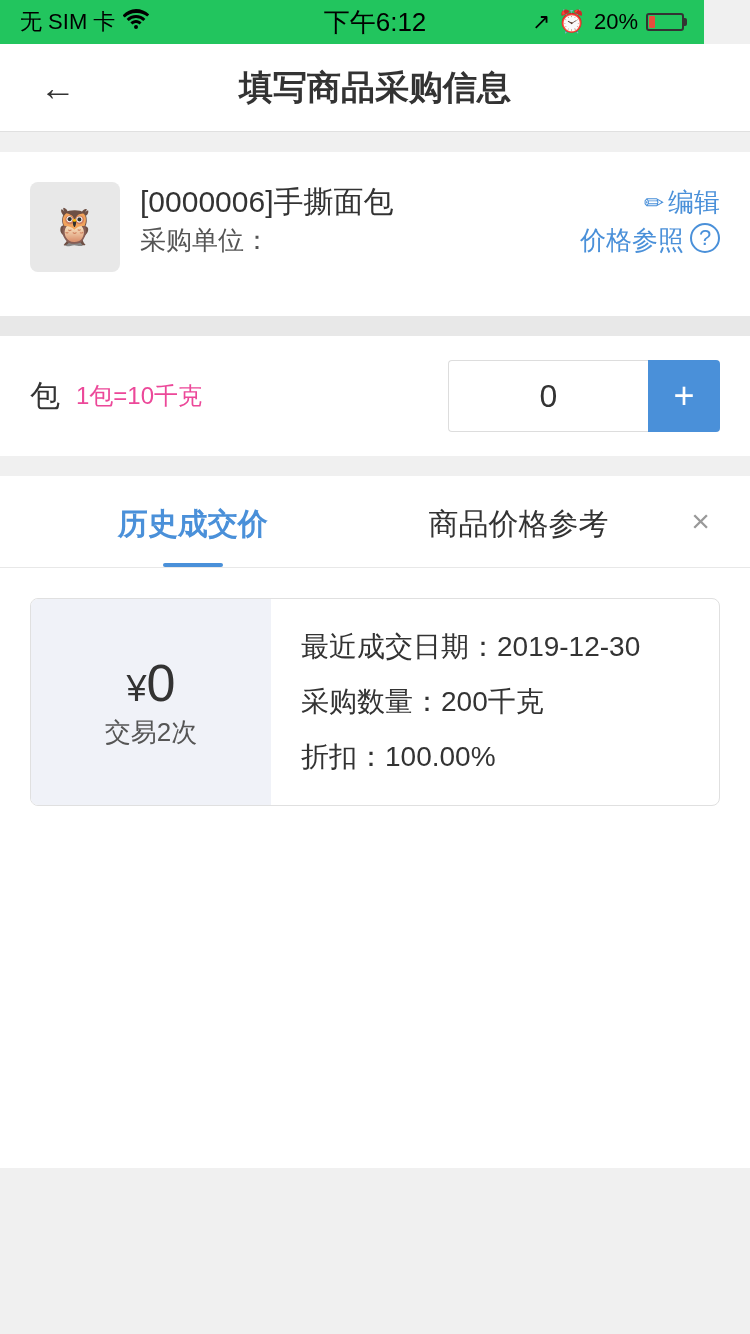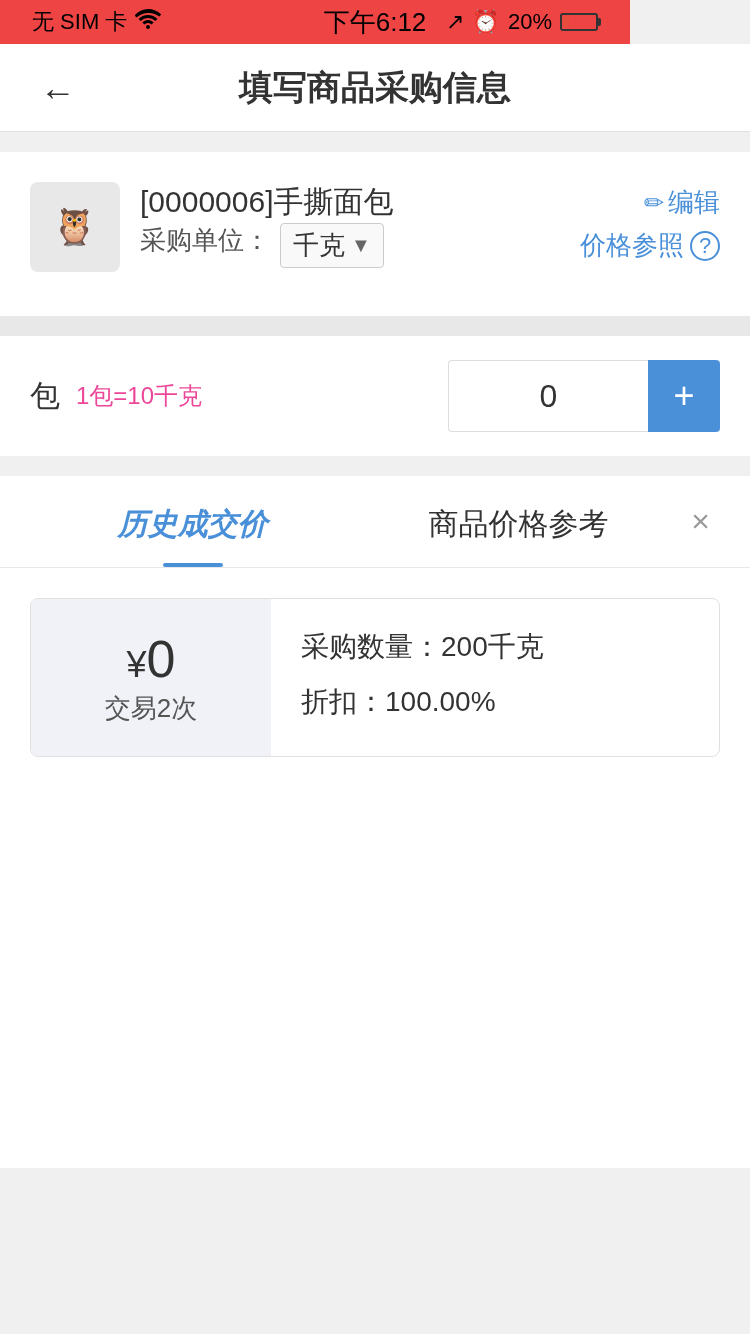--- a/index.html
+++ b/index.html
@@ -7,27 +7,27 @@
     body {
       width: 750px;
       min-height: 1334px;
       font-family: -apple-system, "PingFang SC", "Helvetica Neue", sans-serif;
       background: #f0f0f0;
       overflow-x: hidden;
     }
 
     
     .status-bar {
-      width: 630px;
+      width: 704px;
       height: 44px;
-      background: #ef4444;
+      background: #22c55e;
       display: flex;
       align-items: center;
       justify-content: space-between;
-      padding: 0 32px;
+      padding: 0 20px;
       font-size: 24px;
       color: #000;
     }
     .status-left {
       display: flex;
       align-items: center;
       gap: 8px;
       font-size: 22px;
     }
     .status-center {
@@ -172,21 +172,21 @@
       gap: 6px;
     }
     .unit-arrow {
       font-size: 20px;
       color: #666;
     }
     .price-ref {
       font-size: 26px;
       color: #4a90d9;
       display: flex;
-      align-items: center;
+      align-items: flex-start;
       gap: 6px;
     }
     .help-circle {
       width: 30px;
       height: 30px;
       border: 2px solid #4a90d9;
       border-radius: 50%;
       display: inline-flex;
       align-items: center;
       justify-content: center;
@@ -272,21 +272,20 @@
       text-align: center;
       padding: 28px 0 22px;
       font-size: 30px;
       color: #333;
       position: relative;
       cursor: pointer;
     }
     .tab-item.active {
       color: #4a90d9;
       font-weight: 600;
-      font-style: italic;
     }
     .tab-item.active::after {
       content: '';
       position: absolute;
       bottom: 0;
       left: 50%;
       transform: translateX(-50%);
       width: 60px;
       height: 4px;
       background: #4a90d9;
@@ -391,24 +390,20 @@
       <div class="product-name-row">
         <span class="product-name">[0000006]手撕面包</span>
         <span class="edit-link">
           <span class="edit-icon-small">✏</span>
           <span>编辑</span>
         </span>
       </div>
       <div class="product-unit-row">
         <div style="display:flex;align-items:flex-start;gap:10px;">
           <span class="unit-label">采购单位：</span>
-          <div class="unit-select">
-            <span>千克</span>
-            <span class="unit-arrow">▼</span>
-          </div>
         </div>
         <div class="price-ref">
           <span>价格参照</span>
           <div class="help-circle">
             <span>?</span>
           </div>
         </div>
       </div>
     </div>
   </div>
@@ -444,20 +439,23 @@
     <div class="price-card-area">
       <div class="price-card">
         <div class="price-card-left">
           <div class="price-amount">
             <span class="price-yen">¥</span><span>0</span>
           </div>
           <div class="price-trade-count">交易2次</div>
         </div>
         <div class="price-card-right">
           <div class="price-detail-row">
+            <span>最近成交日期：</span><span>2019-12-30</span>
+          </div>
+          <div class="price-detail-row">
             <span>采购数量：</span><span>200千克</span>
           </div>
           <div class="price-detail-row">
             <span>折扣：</span><span>100.00%</span>
           </div>
         </div>
       </div>
     </div>
   </div>
 </div>

